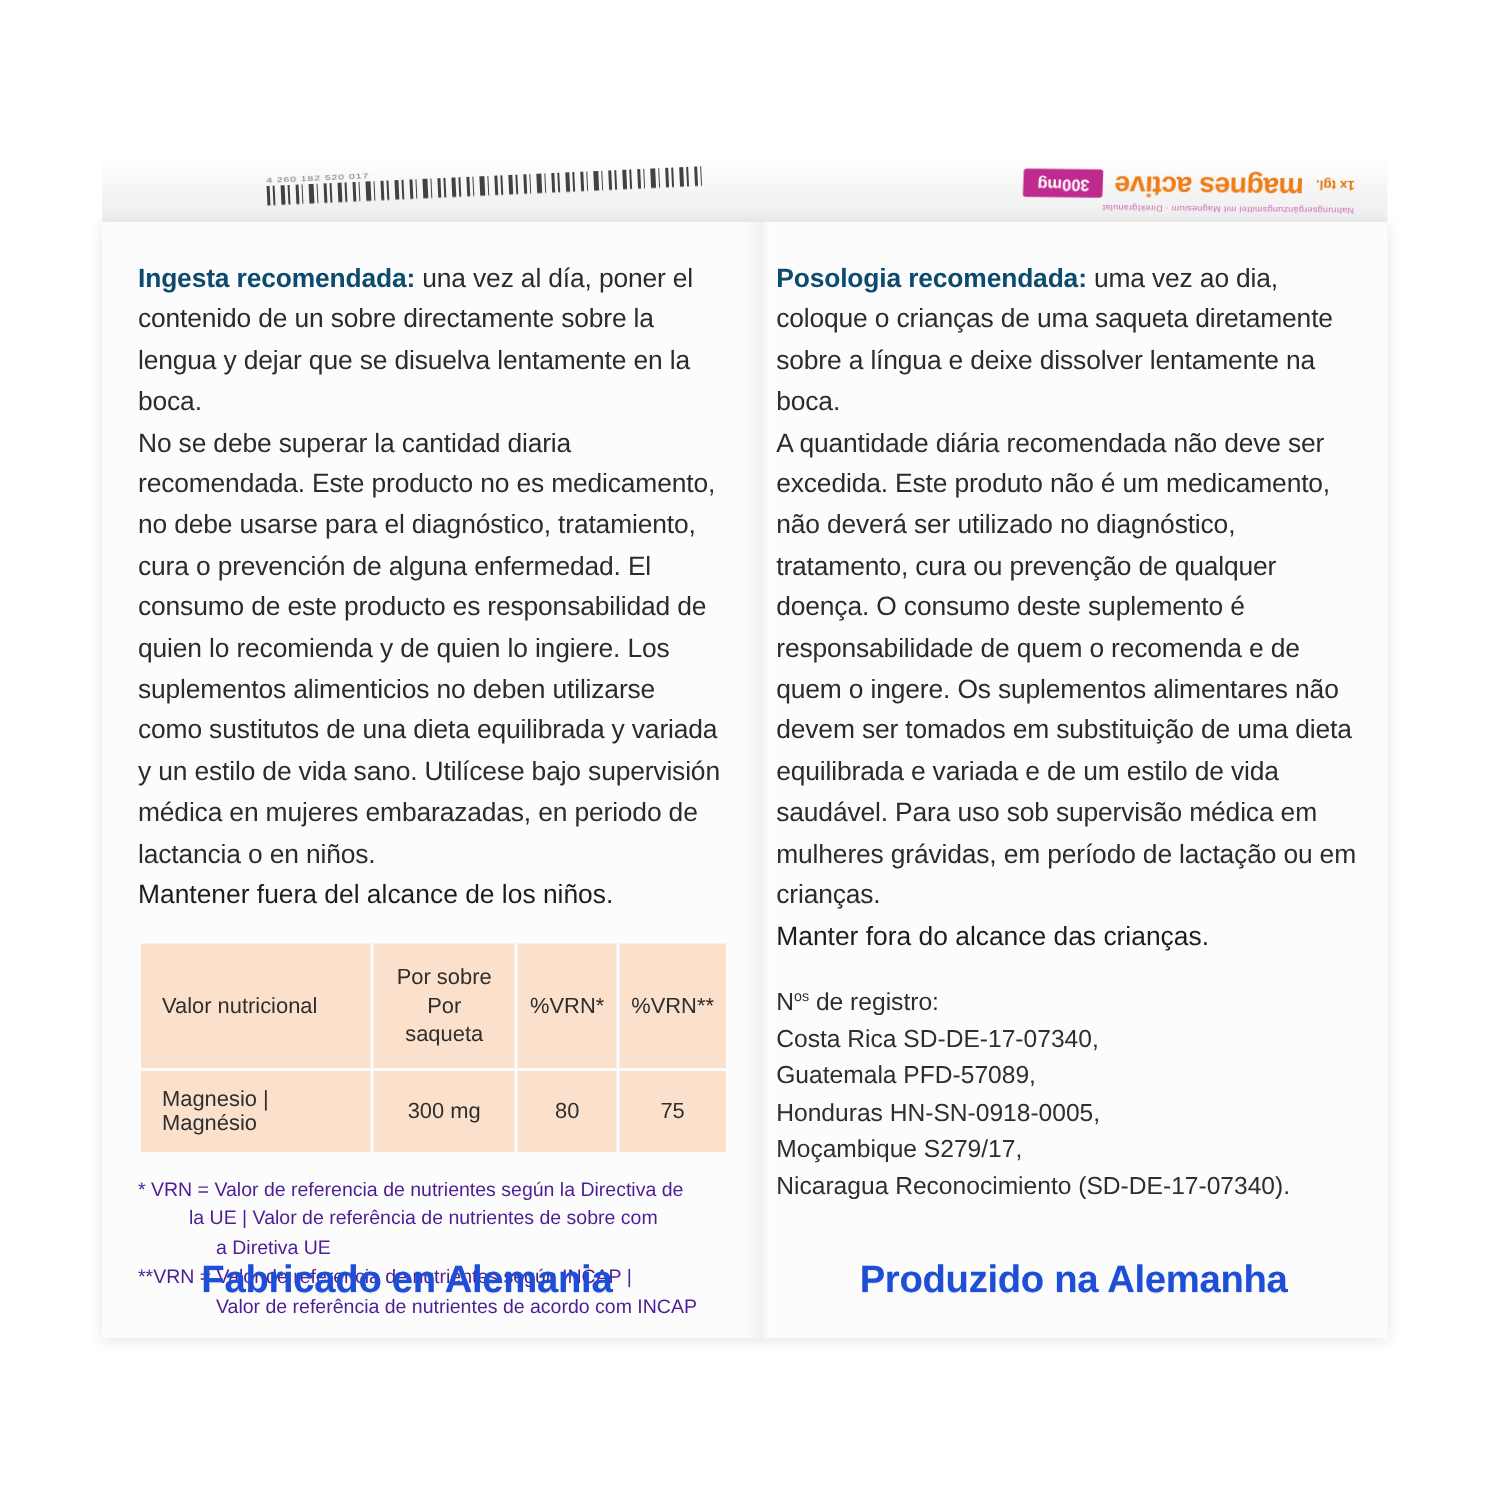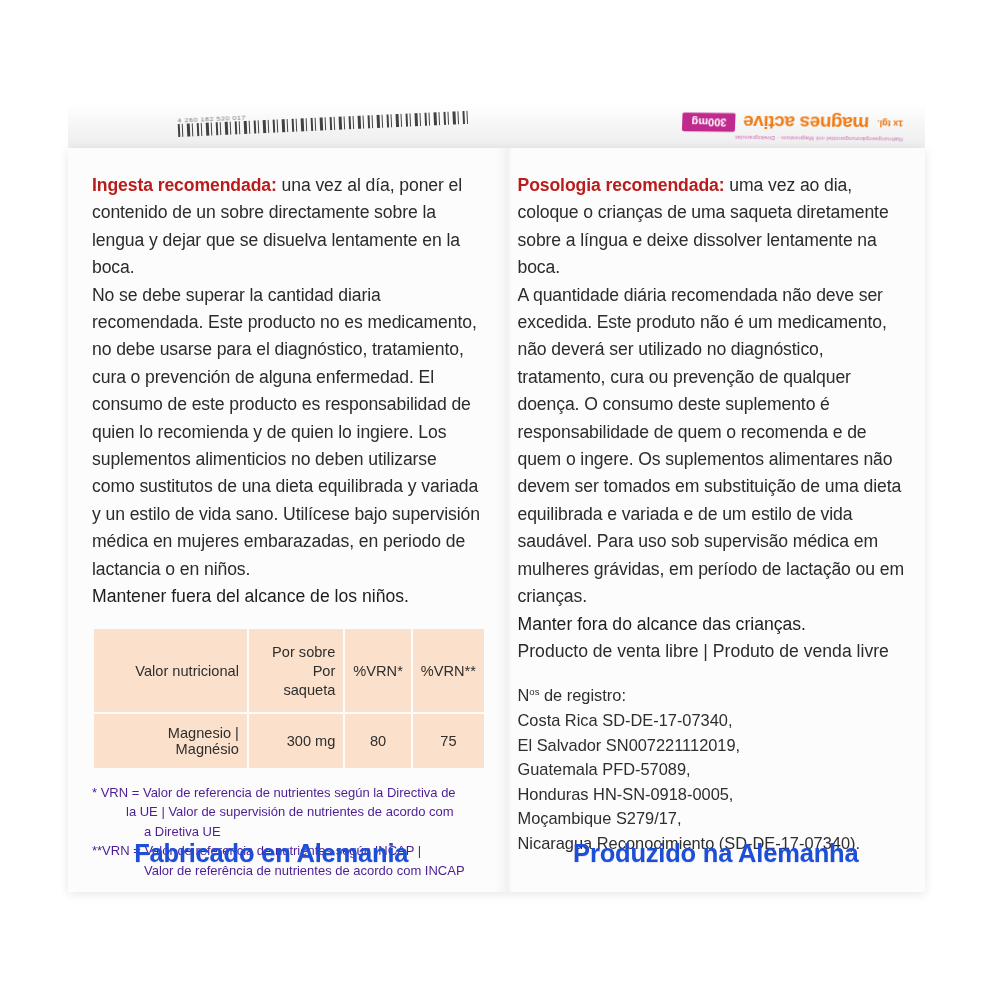--- a/index.html
+++ b/index.html
@@ -153,21 +153,21 @@
   .panel { width: 50%; }
   .panel.es { padding-right: 18px; }
   .panel.pt { padding-left: 16px; padding-right: 4px; }
 
   .body-text {
     font-size: 17.6px;
     line-height: 27.4px;
     color: #2b2b2b;
     letter-spacing: -0.1px;
   }
-  .body-text b, .bold-line { font-weight: 700; color: #b91c1c; }
+  .body-text b, .bold-line { font-weight: 700; color: #0c4a6e; }
   .para { margin: 0; }
   .bold-line {
     font-size: 17.6px;
     line-height: 27.4px;
     font-weight: 400;
     color: #1c1c1c;
   }
   .plain-line {
     font-size: 17.6px;
     line-height: 27.4px;
@@ -181,22 +181,22 @@
     border-collapse: separate;
     border-spacing: 2px;
     font-size: 14.6px;
     color: #2e2e2e;
   }
   #nutri-table td {
     background: #fbe0cb;
     padding: 9px 8px;
     vertical-align: middle;
   }
-  #nutri-table .c-name   { width: 176px; text-align: right; padding-left: 14px; }
-  #nutri-table .c-amount { width: 104px; text-align: right; }
+  #nutri-table .c-name   { width: 176px; text-align: left; padding-left: 14px; }
+  #nutri-table .c-amount { width: 104px; text-align: center; }
   #nutri-table .c-vrn1   { width: 56px;  text-align: center; }
   #nutri-table .c-vrn2   { width: 58px;  text-align: center; }
   #nutri-table thead td  { padding-top: 14px; padding-bottom: 12px; }
   #nutri-table thead .c-amount { line-height: 19px; }
   #nutri-table tbody td  { padding-top: 11px; padding-bottom: 11px; }
 
   
   #footnotes {
     margin-top: 14px;
     font-size: 13px;
@@ -305,43 +305,41 @@
               <td class="c-name">Magnesio  |  Magnésio</td>
               <td class="c-amount">300 mg</td>
               <td class="c-vrn1">80</td>
               <td class="c-vrn2">75</td>
             </tr>
           </tbody>
         </table>
 
         <div id="footnotes">
           <div class="fn">* VRN = Valor de referencia de nutrientes según la Directiva de</div>
-          <div class="fn ind1">la UE | Valor de supervisión de nutrientes de acordo com</div>
+          <div class="fn ind1">la UE | Valor de referência de nutrientes de sobre com</div>
           <div class="fn ind2">a Diretiva UE</div>
           <div class="fn">**VRN = Valor de referencia de nutrientes según INCAP |</div>
           <div class="fn ind2">Valor de referência de nutrientes de acordo com INCAP</div>
         </div>
       </div>
 
       <div class="panel pt">
 
         <p class="body-text para">
           <b>Posologia recomendada:</b><span> uma vez ao dia, coloque o crianças de uma saqueta diretamente sobre a língua e deixe dissolver lentamente na boca.</span>
         </p>
 
         <p class="body-text para">A quantidade diária recomendada não deve ser excedida. Este produto não é um medicamento, não deverá ser utilizado no diagnóstico, tratamento, cura ou prevenção de qualquer doença. O consumo deste suplemento é responsabilidade de quem o recomenda e de quem o ingere. Os suplementos alimentares não devem ser tomados em substituição de uma dieta equilibrada e variada e de um estilo de vida saudável. Para uso sob supervisão médica em mulheres grávidas, em período de lactação ou em crianças.</p>
 
         <div class="bold-line">Manter fora do alcance das crianças.</div>
 
-        <div class="plain-line">Producto de venta libre | Produto de venda livre</div>
 
         <div id="reg-block">
           <div><span>N</span><sup>os</sup><span> de registro:</span></div>
           <div>Costa Rica SD-DE-17-07340,</div>
-          <div>El Salvador SN007221112019,</div>
           <div>Guatemala PFD-57089,</div>
           <div>Honduras HN-SN-0918-0005,</div>
           <div>Moçambique S279/17,</div>
           <div>Nicaragua Reconocimiento (SD-DE-17-07340).</div>
         </div>
       </div>
     </div>
 
     <div id="banner">
       <div class="half es">Fabricado en Alemania</div>

